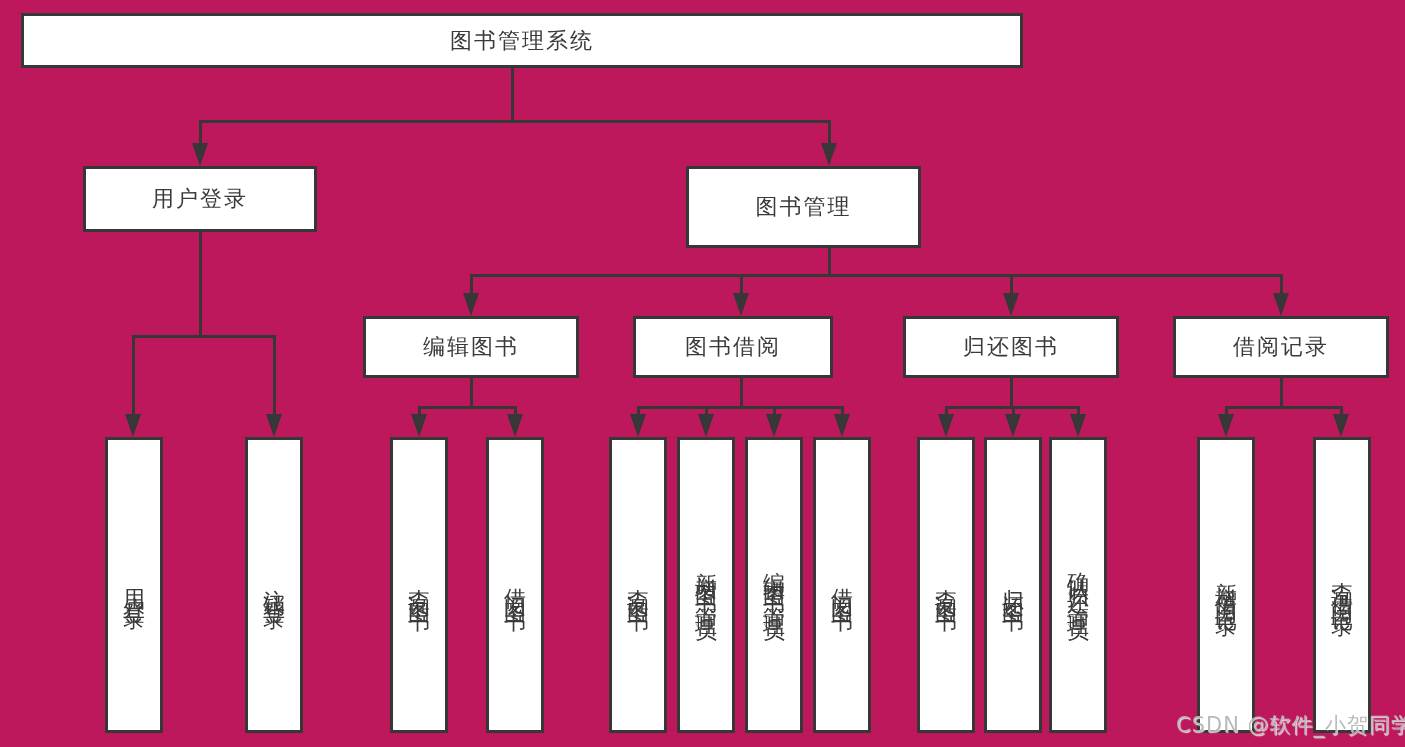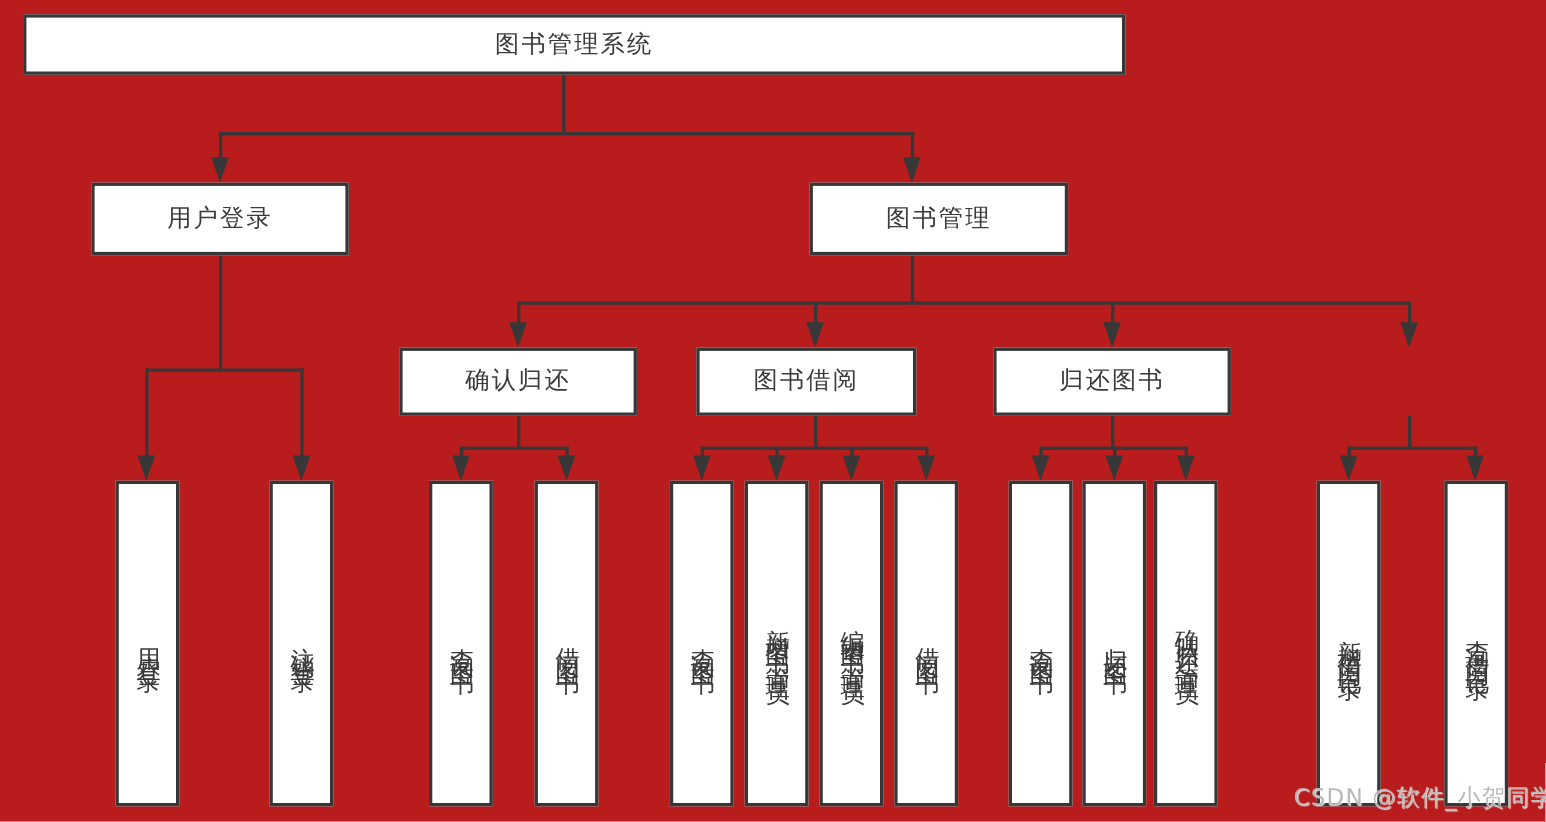--- a/index.html
+++ b/index.html
@@ -3,21 +3,21 @@
 <meta charset="utf-8">
 <style>
   :root{
     --line:#373737;
     --text:#3a3a3a;
     --box-background:#ffffff;
     --watermark:#b9b9b9;
   }
   html,body{margin:0;padding:0;background:#fff;}
   .canvas{
-    position:relative;width:1405px;height:747px;background:#b91c1c;overflow:hidden;
+    position:relative;width:1405px;height:747px;background:#be185d;overflow:hidden;
     font-family:"DejaVu Sans","Liberation Sans",sans-serif;
   }
   .box{
     position:absolute;box-sizing:border-box;background:var(--box-background);
     border:3px solid var(--line);display:flex;align-items:center;justify-content:center;
   }
   .lbl{
     font-size:22px;color:var(--text);letter-spacing:2px;white-space:nowrap;line-height:1;
   }
   .vlbl{
@@ -101,32 +101,35 @@
   <div class="arr" style="left:1218px;top:414px"></div>
   <div class="arr" style="left:1333px;top:414px"></div>
 
   <div class="box" style="left:21px;top:13px;width:1002px;height:55px">
     <span class="lbl">图书管理系统</span>
   </div>
 
   <div class="box" style="left:83px;top:166px;width:234px;height:66px">
     <span class="lbl">用户登录</span>
   </div>
-  <div class="box" style="left:736px;top:166px;width:235px;height:66px">
+  <div class="box" style="left:686px;top:166px;width:235px;height:82px">
     <span class="lbl">图书管理</span>
   </div>
 
   <div class="box" style="left:363px;top:316px;width:216px;height:62px">
-    <span class="lbl">确认归还</span>
+    <span class="lbl">编辑图书</span>
   </div>
   <div class="box" style="left:633px;top:316px;width:200px;height:62px">
     <span class="lbl">图书借阅</span>
   </div>
   <div class="box" style="left:903px;top:316px;width:216px;height:62px">
     <span class="lbl">归还图书</span>
+  </div>
+  <div class="box" style="left:1173px;top:316px;width:216px;height:62px">
+    <span class="lbl">借阅记录</span>
   </div>
 
   <div class="box" style="left:105px;top:437px;width:58px;height:296px">
     <span class="vlbl">用户登录</span>
   </div>
   <div class="box" style="left:245px;top:437px;width:58px;height:296px">
     <span class="vlbl">注销登录</span>
   </div>
 
   <div class="box" style="left:390px;top:437px;width:58px;height:296px">

